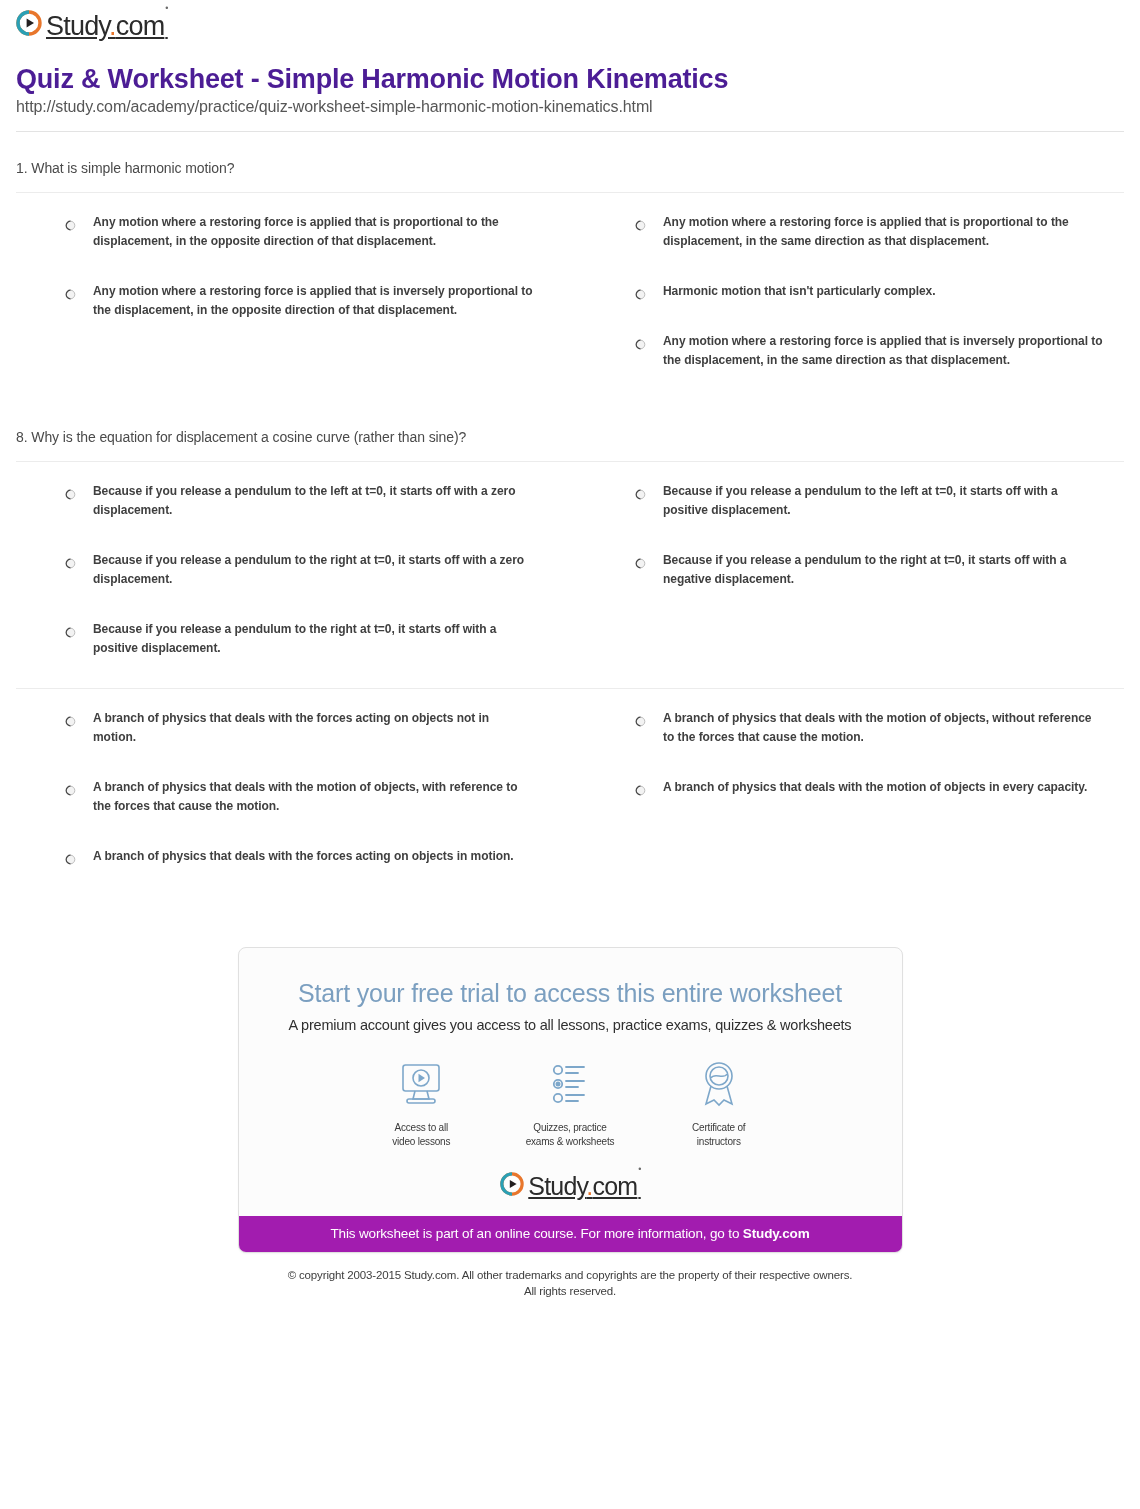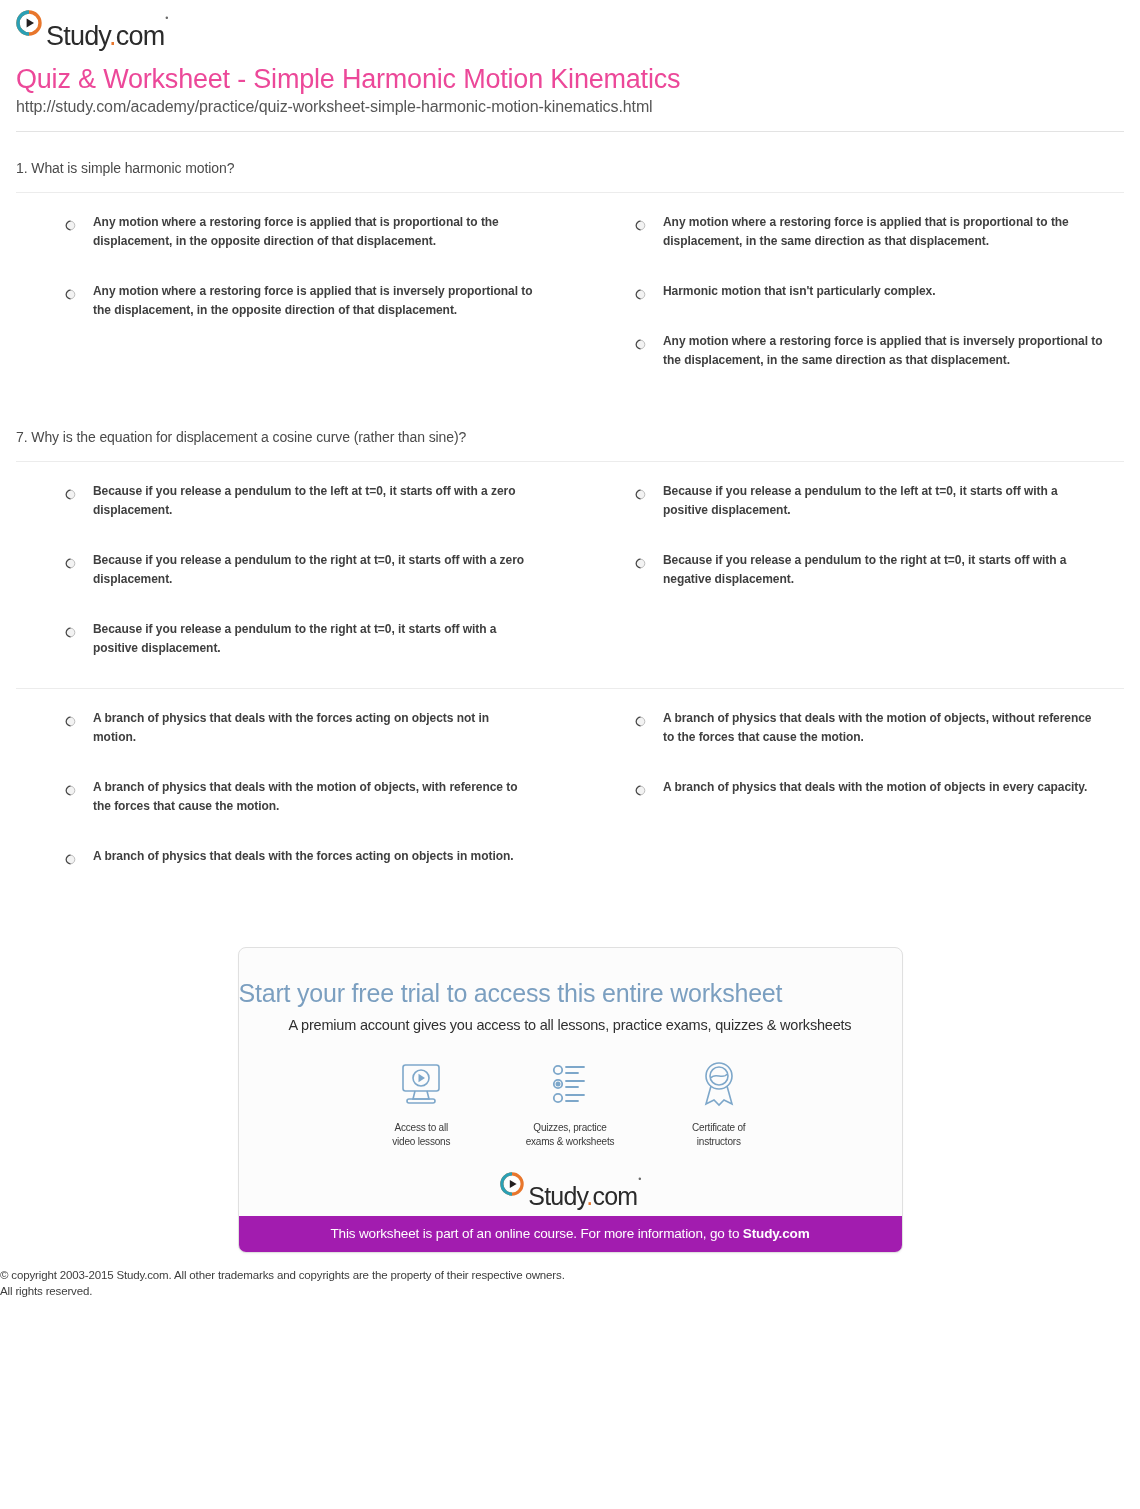--- a/index.html
+++ b/index.html
@@ -29,40 +29,41 @@
   }
   .logo-mark { display: block; }
   .logo-word {
     font-family: "Liberation Sans", sans-serif;
     font-size: 27px;
     font-weight: 400;
     letter-spacing: -0.8px;
     color: #2b2b2b;
     line-height: 1;
     position: relative;
-    top: 11px;
+    top: 1px;
+    text-decoration: underline;
   }
   .logo-word .dot { color: #e8762c; }
   .logo-tm {
     font-size: 9px;
     color: #6b6b6b;
     vertical-align: top;
     position: relative;
     top: -9px;
     left: 1px;
   }
 
   .title-block {
     padding: 24px 16px 0 16px;
   }
   .doc-title {
     font-family: "Liberation Sans", sans-serif;
     font-size: 27px;
-    font-weight: normal;
-    color: #ec4899;
+    font-weight: bold;
+    color: #4c1d95;
     margin: 0 0 3px 0;
     letter-spacing: -0.2px;
   }
   .doc-url {
     font-family: "Liberation Sans", sans-serif;
     font-size: 16px;
     color: #565656;
     margin: 0;
     letter-spacing: -0.1px;
   }
@@ -127,21 +128,21 @@
   }
   .promo-card {
     width: 665px;
     border: 1px solid #e0e0e0;
     border-radius: 8px;
     background: #fcfcfc;
     box-shadow: 0 1px 2px rgba(0,0,0,0.04);
     overflow: hidden;
   }
   .promo-title {
-    text-align: left;
+    text-align: center;
     font-size: 25px;
     color: #7b9fc0;
     font-weight: 400;
     padding: 31px 0 0 0;
     letter-spacing: -0.2px;
   }
   .promo-sub {
     text-align: center;
     font-size: 14.5px;
     color: #2f2f2f;
@@ -180,21 +181,21 @@
     background: #a21caf;
     color: #fff;
     text-align: center;
     font-size: 13.5px;
     padding: 10px 0 11px 0;
     letter-spacing: -0.15px;
   }
   .promo-bar b { font-weight: bold; }
 
   .copyright {
-    text-align: left;
+    text-align: center;
     font-size: 11.5px;
     color: #3d3d3d;
     line-height: 1.45;
     padding: 14px 0 0 0;
     letter-spacing: -0.15px;
   }
 </style>
 </head>
 <body>
 
@@ -270,21 +271,21 @@
                 <path d="M5.5 1.2 A4.3 4.3 0 1 0 5.5 9.8" fill="none" stroke="#4a4a4a" stroke-width="1.2"></path>
               </svg>
           </span>
           <span class="atext">Any motion where a restoring force is applied that is inversely proportional to the displacement, in the same direction as that displacement.</span>
         </div>
       </div>
     </div>
   </div>
 
   <div class="question-block">
-    <div class="q-head">7. Why is the equation for displacement a cosine curve (rather than sine)?</div>
+    <div class="q-head">8. Why is the equation for displacement a cosine curve (rather than sine)?</div>
     <div class="q-rule"></div>
     <div class="answers">
       <div class="answers-col left">
         <div class="answer">
           <span class="radio">
             <svg width="11" height="11" viewBox="0 0 11 11">
                 <circle cx="5.5" cy="5.5" r="4.3" fill="#f3f3f3" stroke="#bdbdbd" stroke-width="1"></circle>
                 <path d="M5.5 1.2 A4.3 4.3 0 1 0 5.5 9.8" fill="none" stroke="#4a4a4a" stroke-width="1.2"></path>
               </svg>
           </span>

